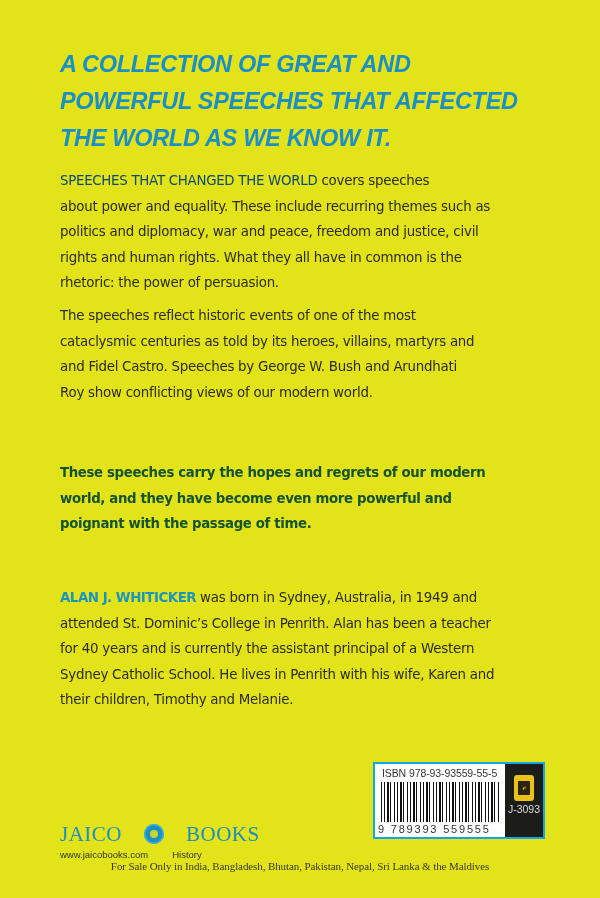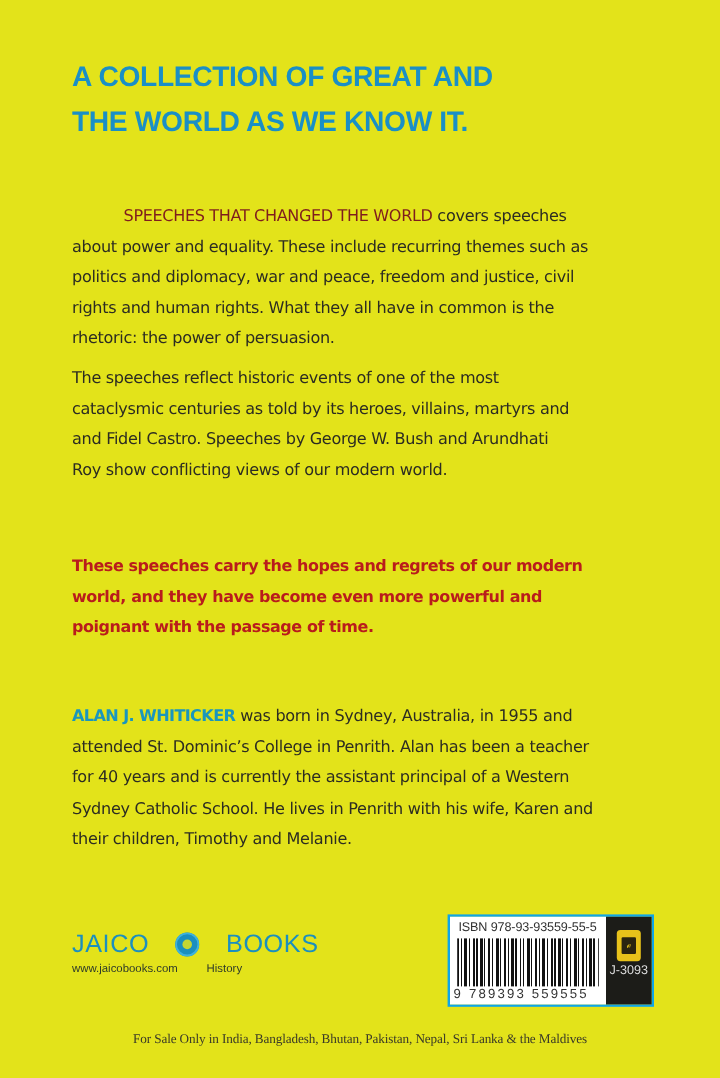--- a/index.html
+++ b/index.html
@@ -9,47 +9,47 @@
     position: relative;
     font-family: "DejaVu Sans", sans-serif;
     color: #2a2a20;
   }
   .headline {
     position: absolute; left: 60px; top: 46px; width: 520px;
     font-family: "Liberation Sans", sans-serif;
     font-weight: bold; font-size: 23.5px; line-height: 37px;
     color: #1a8fc6; letter-spacing: -0.3px;
   }
-  .headline div { white-space: nowrap; }
+  .headline div { white-space: nowrap; font-style: italic; }
   .para {
     position: absolute; left: 60px; width: 500px;
     font-family: "DejaVu Sans", sans-serif;
     font-size: 13.4px; line-height: 25.5px; color: #2c2c22;
     letter-spacing: -0.25px;
   }
   .para .line { white-space: nowrap; }
-  .accent-caps { color: #7f1d1d; letter-spacing: -0.3px; margin-left: 43px; }
+  .accent-caps { color: #0c4a6e; letter-spacing: -0.3px; }
   .p1 { top: 168px; }
   .p2 { top: 303px; }
   .quote {
     position: absolute; left: 60px; top: 460px; width: 500px;
     font-family: "DejaVu Sans", sans-serif; font-weight: bold;
-    font-size: 13.3px; line-height: 25.5px; color: #b91c1c;
+    font-size: 13.3px; line-height: 25.5px; color: #14532d;
     letter-spacing: -0.35px;
   }
   .quote .line { white-space: nowrap; }
   .bio { top: 585px; }
   .author { color: #1a96bd; font-weight: bold; letter-spacing: -0.5px; }
   .publisher {
     position: absolute; left: 60px; top: 776px;
   }
   .logo-row {
     display: flex; align-items: center; gap: 22px;
-    font-family: Liberation Sans, sans-serif; font-size: 21px;
-    color: #1b8fbf; letter-spacing: 0.5px; line-height: 22px;
+    font-family: Liberation Serif, serif; font-size: 21px;
+    color: #1b8fbf; letter-spacing: 0.5px; line-height: 22px; margin-top: 47px;
   }
   .logo-emblem {
     width: 20px; height: 20px; border-radius: 50%;
     background: #1b8fbf; position: relative;
     box-shadow: 0 0 0 1.5px #3fb2dd inset;
   }
   .logo-emblem::after {
     content: ""; position: absolute; left: 6px; top: 6px;
     width: 8px; height: 8px; border-radius: 50%;
     background: #e3e31a; opacity: 0.85;
@@ -102,20 +102,21 @@
     position: absolute; left: 0; right: 0; top: 860px; text-align: center;
     font-family: "Liberation Serif", serif; font-size: 11px; color: #3a3a28;
     letter-spacing: -0.1px;
   }
 </style>
 </head>
 <body>
 
 <div class="headline">
   <div>A COLLECTION OF GREAT AND</div>
+  <div>POWERFUL SPEECHES THAT AFFECTED</div>
   <div>THE WORLD AS WE KNOW IT.</div>
 </div>
 
 <div class="para p1">
   <div class="line"><span class="accent-caps">SPEECHES THAT CHANGED THE WORLD</span><span> covers speeches</span></div>
   <div class="line">about power and equality. These include recurring themes such as</div>
   <div class="line">politics and diplomacy, war and peace, freedom and justice, civil</div>
   <div class="line">rights and human rights. What they all have in common is the</div>
   <div class="line">rhetoric: the power of persuasion.</div>
 </div>
@@ -127,21 +128,21 @@
   <div class="line">Roy show conflicting views of our modern world.</div>
 </div>
 
 <div class="quote">
   <div class="line">These speeches carry the hopes and regrets of our modern</div>
   <div class="line">world, and they have become even more powerful and</div>
   <div class="line">poignant with the passage of time.</div>
 </div>
 
 <div class="para bio">
-  <div class="line"><span class="author">ALAN J. WHITICKER</span><span> was born in Sydney, Australia, in 1955 and</span></div>
+  <div class="line"><span class="author">ALAN J. WHITICKER</span><span> was born in Sydney, Australia, in 1949 and</span></div>
   <div class="line">attended St. Dominic’s College in Penrith. Alan has been a teacher</div>
   <div class="line">for 40 years and is currently the assistant principal of a Western</div>
   <div class="line">Sydney Catholic School. He lives in Penrith with his wife, Karen and</div>
   <div class="line">their children, Timothy and Melanie.</div>
 </div>
 
 <div class="publisher">
   <div class="logo-row">
     <span>JAICO</span>
     <span class="logo-emblem"></span>

